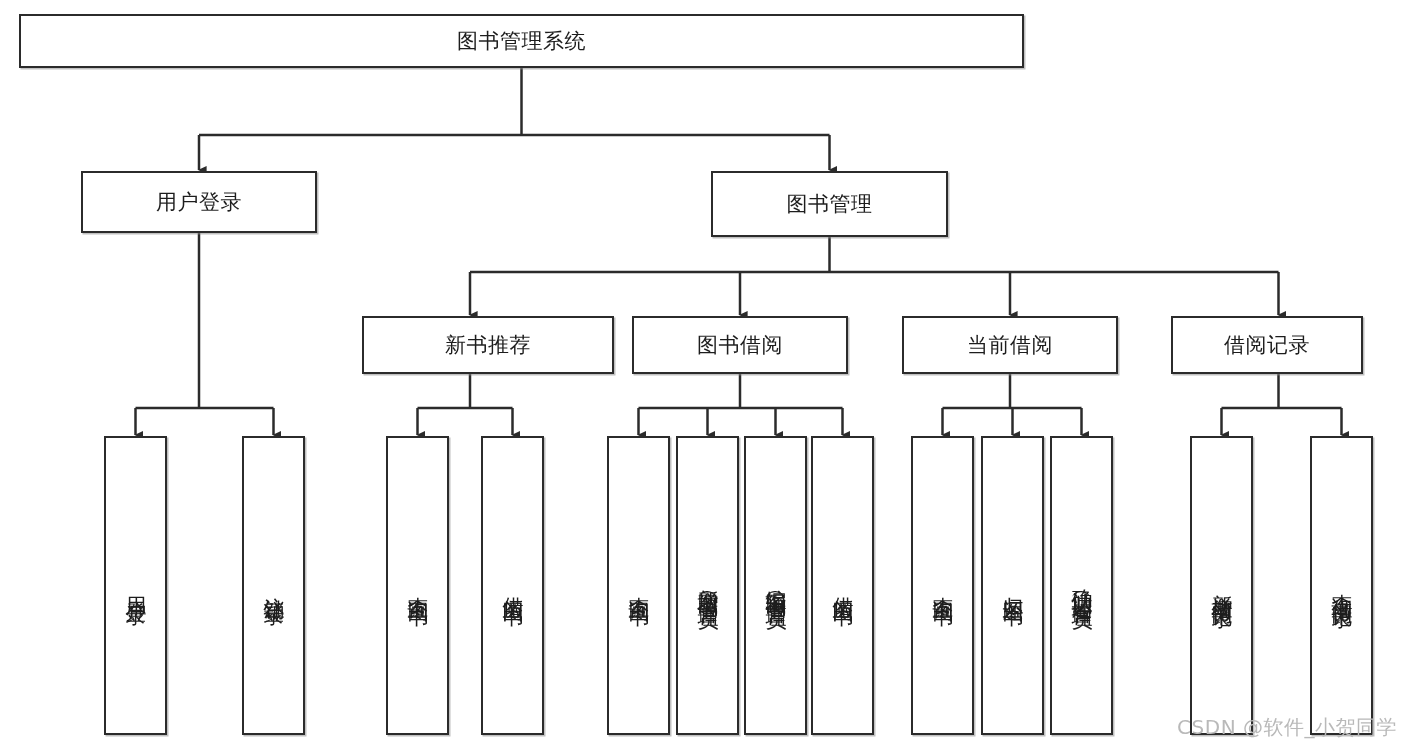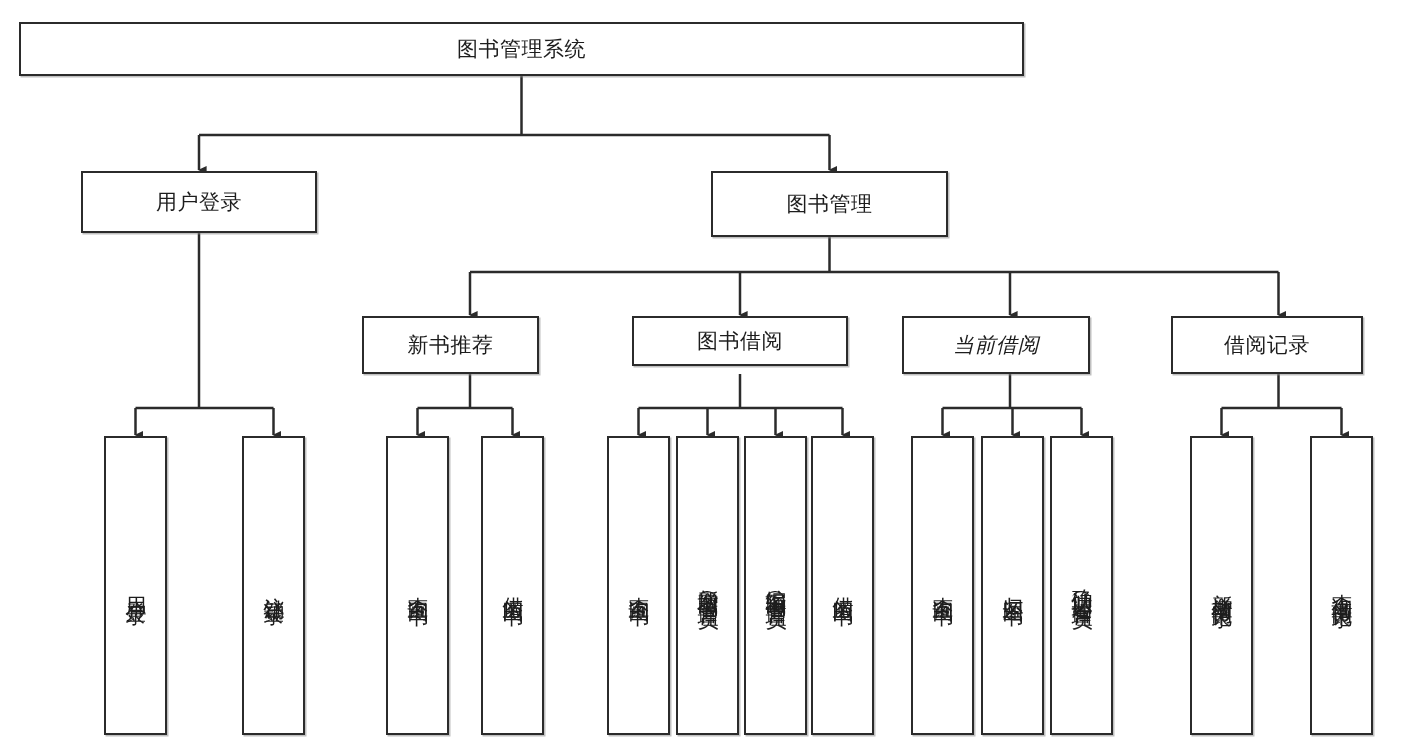--- a/index.html
+++ b/index.html
@@ -111,36 +111,36 @@
         <line x1="942.5" y1="408" x2="942.5" y2="435" stroke="#2b2b2b" stroke-width="2.5" marker-end="url(#arrowhead)"></line>
         <line x1="1012.5" y1="408" x2="1012.5" y2="435" stroke="#2b2b2b" stroke-width="2.5" marker-end="url(#arrowhead)"></line>
         <line x1="1081.5" y1="408" x2="1081.5" y2="435" stroke="#2b2b2b" stroke-width="2.5" marker-end="url(#arrowhead)"></line>
         <line x1="1278.5" y1="374" x2="1278.5" y2="408" stroke="#2b2b2b" stroke-width="2.5"></line>
         <line x1="1221.5" y1="408" x2="1341.5" y2="408" stroke="#2b2b2b" stroke-width="2.5"></line>
         <line x1="1221.5" y1="408" x2="1221.5" y2="435" stroke="#2b2b2b" stroke-width="2.5" marker-end="url(#arrowhead)"></line>
         <line x1="1341.5" y1="408" x2="1341.5" y2="435" stroke="#2b2b2b" stroke-width="2.5" marker-end="url(#arrowhead)"></line>
       </g>
   </svg>
   <div id="node-group">
-      <div class="node-box" style="left: 19px; top: 22px; width: 1005px; height: 54px;">
+      <div class="node-box" style="left: 19px; top: 14px; width: 1005px; height: 54px;">
         <span class="node-label">图书管理系统</span>
       </div>
       <div class="node-box" style="left: 81px; top: 171px; width: 236px; height: 62px;">
         <span class="node-label">用户登录</span>
       </div>
       <div class="node-box" style="left: 711px; top: 171px; width: 237px; height: 66px;">
         <span class="node-label">图书管理</span>
       </div>
-      <div class="node-box" style="left: 362px; top: 316px; width: 177px; height: 58px;">
+      <div class="node-box" style="left: 362px; top: 316px; width: 252px; height: 58px;">
         <span class="node-label">新书推荐</span>
       </div>
-      <div class="node-box" style="left: 632px; top: 316px; width: 216px; height: 50px;">
+      <div class="node-box" style="left: 632px; top: 316px; width: 216px; height: 58px;">
         <span class="node-label">图书借阅</span>
       </div>
-      <div class="node-box" style="left: 902px; top: 316px; width: 188px; height: 58px; font-style: italic;">
+      <div class="node-box" style="left: 902px; top: 316px; width: 216px; height: 58px;">
         <span class="node-label">当前借阅</span>
       </div>
       <div class="node-box" style="left: 1171px; top: 316px; width: 192px; height: 58px;">
         <span class="node-label">借阅记录</span>
       </div>
       <div class="node-box vertical" style="left: 104px; top: 436px; width: 63px; height: 299px;">
         <span class="node-label">用户登录</span>
       </div>
       <div class="node-box vertical" style="left: 242px; top: 436px; width: 63px; height: 299px;">
         <span class="node-label">注销登录</span>
@@ -172,13 +172,14 @@
       <div class="node-box vertical" style="left: 1050px; top: 436px; width: 63px; height: 299px;">
         <span class="node-label">确认归还（管理员）</span>
       </div>
       <div class="node-box vertical" style="left: 1190px; top: 436px; width: 63px; height: 299px;">
         <span class="node-label">新增借阅记录</span>
       </div>
       <div class="node-box vertical" style="left: 1310px; top: 436px; width: 63px; height: 299px;">
         <span class="node-label">查询借阅记录</span>
       </div>
     </div>
+  <div class="watermark">CSDN @软件_小贺同学</div>
 </div>
 
 </body></html>

